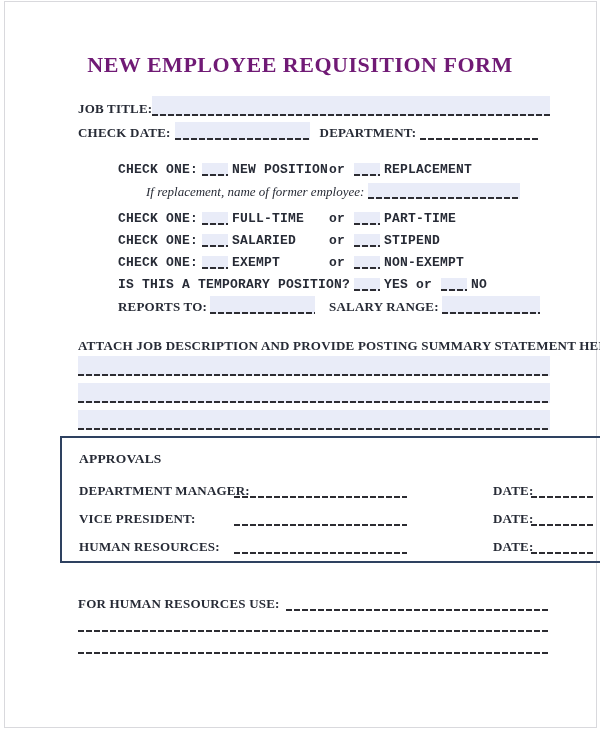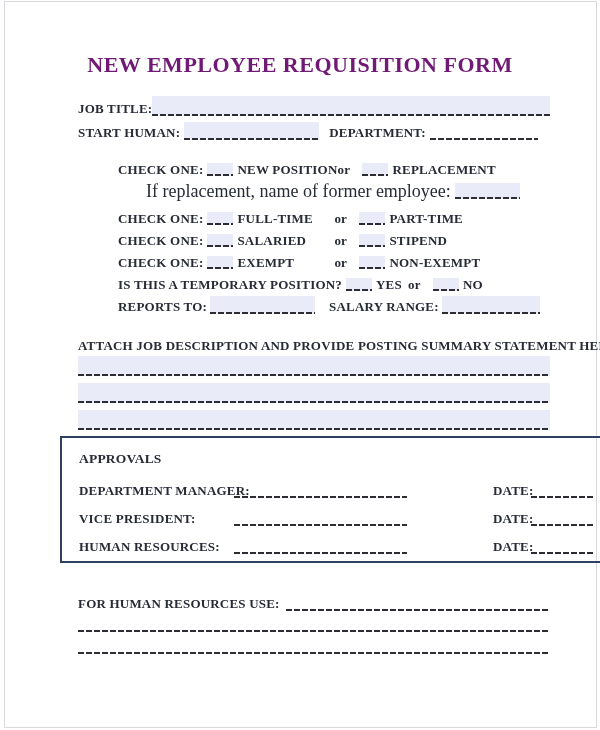--- a/index.html
+++ b/index.html
@@ -31,32 +31,32 @@
   .hl { background-color:#e9ecf8; }
 
   .field { height:18px; }
   .jt-row .field { height:20px; }
   .sd-row { margin-top:6px; }
   .sd-field { width:135px; margin-left:4px; }
   .dept-lbl { margin-left:10px; margin-right:4px; }
   .dept-field { margin-right:12px; }
 
   .indent { margin-left:40px; }
-  .check-row { height:15px; }
+  .check-row { height:15px;font-family:Liberation Mono, monospace; }
   .cr1 { margin-top:22px; }
   .cr2 { margin-top:12px; }
   .cr3, .cr4 { margin-top:7px; }
   .co-label { min-width:80px; }
   .blank { width:26px; height:13px; margin:0 4px 1px 4px; }
   .opt1 { min-width:97px; }
   .or { min-width:21px; }
   .yes-lbl { min-width:32px; }
 
   .repl-row { margin-top:6px; margin-left:28px; height:16px; }
-  .ital { font-size:18px; line-height:15px; white-space:nowrap; }
+  .ital { font-style:italic; font-size:13px; line-height:15px; white-space:nowrap; }
   .repl-field { height:16px; margin-left:4px; margin-right:30px; }
 
   .temp-row { margin-top:7px; }
   .rep-row { margin-top:4px; height:18px; }
   .rep-label { margin-right:3px; }
   .rep-field { width:105px; }
   .sal-label { margin-left:14px; margin-right:3px;margin-top:48px; }
   .sal-field { margin-right:10px; }
 
   .attach-label { margin-top:24px; }
@@ -94,21 +94,21 @@
   <div class="title">NEW EMPLOYEE REQUISITION FORM</div>
 
   <div class="content">
 
     <div class="row jt-row">
       <span class="lbl">JOB TITLE:</span>
       <span class="field hl dash grow"></span>
     </div>
 
     <div class="row sd-row">
-      <span class="lbl">START HUMAN:</span>
+      <span class="lbl">CHECK DATE:</span>
       <span class="field hl dash sd-field"></span>
       <span class="lbl dept-lbl">DEPARTMENT:</span>
       <span class="field dash grow dept-field"></span>
     </div>
 
     <div class="indent">
 
       <div class="row check-row cr1">
         <span class="lbl co-label">CHECK ONE:</span>
         <span class="blank hl dash"></span>

